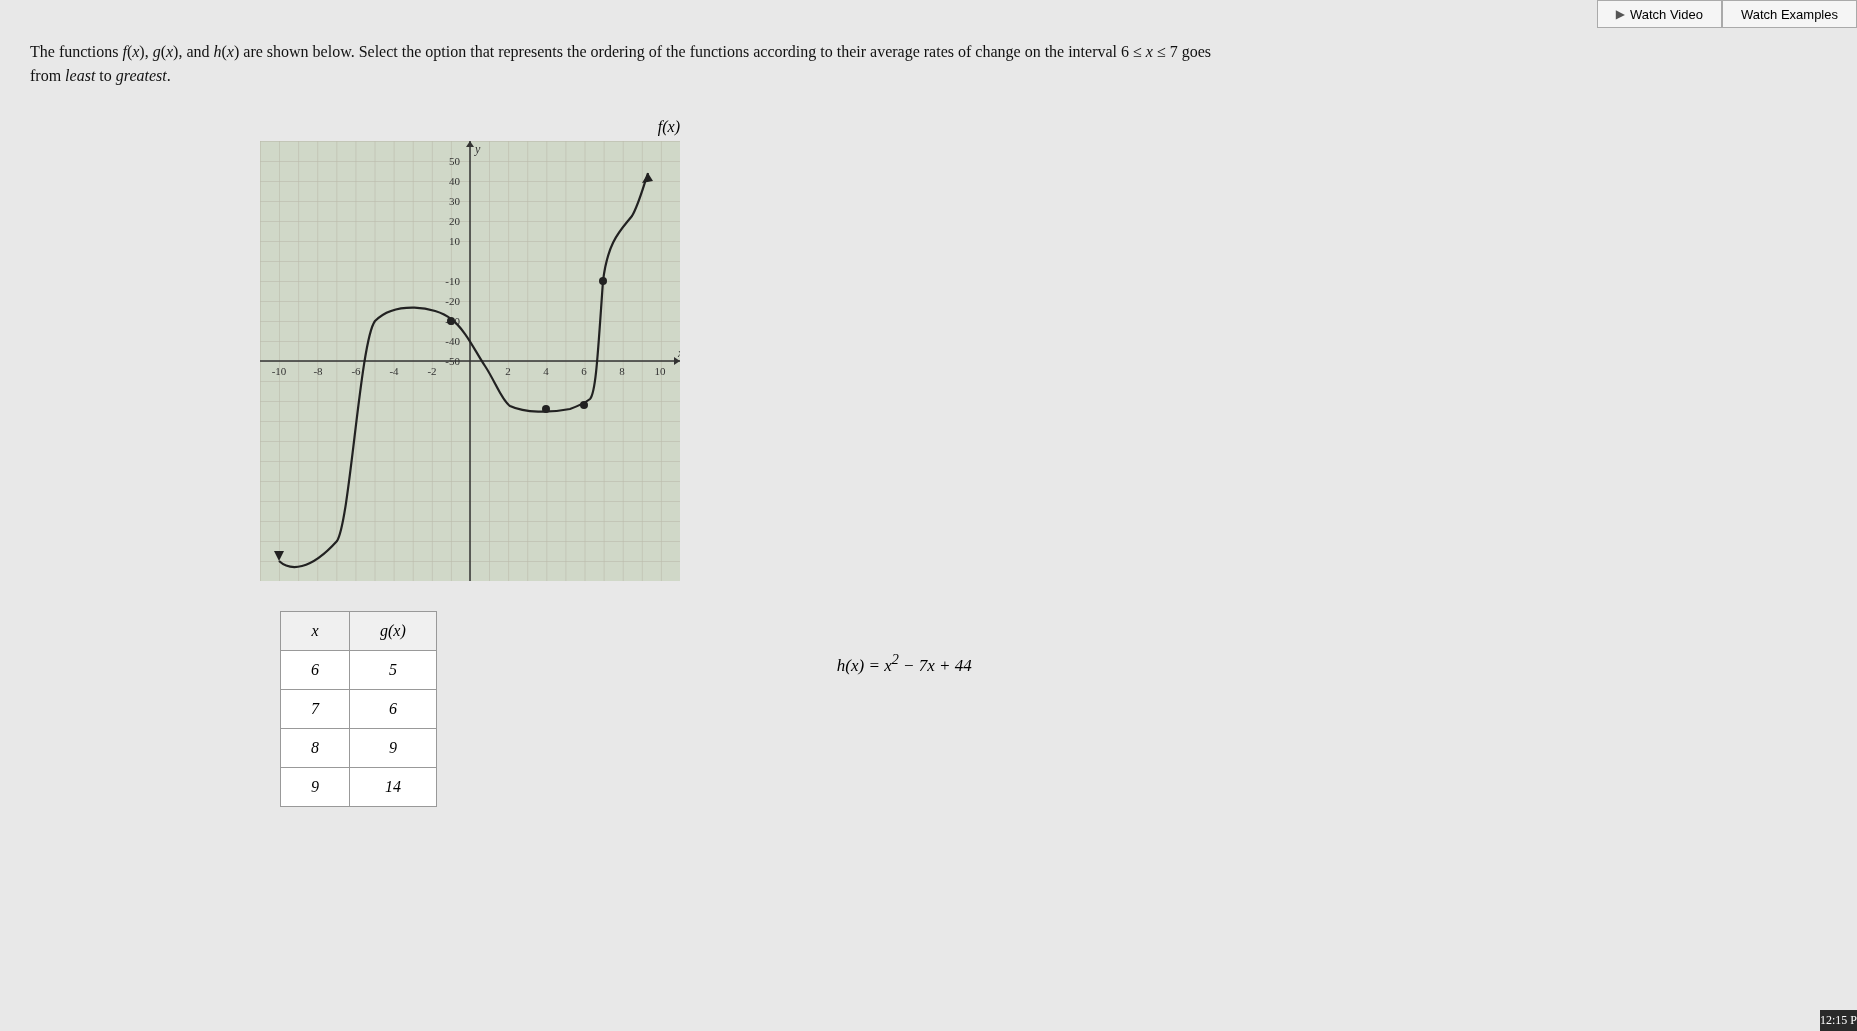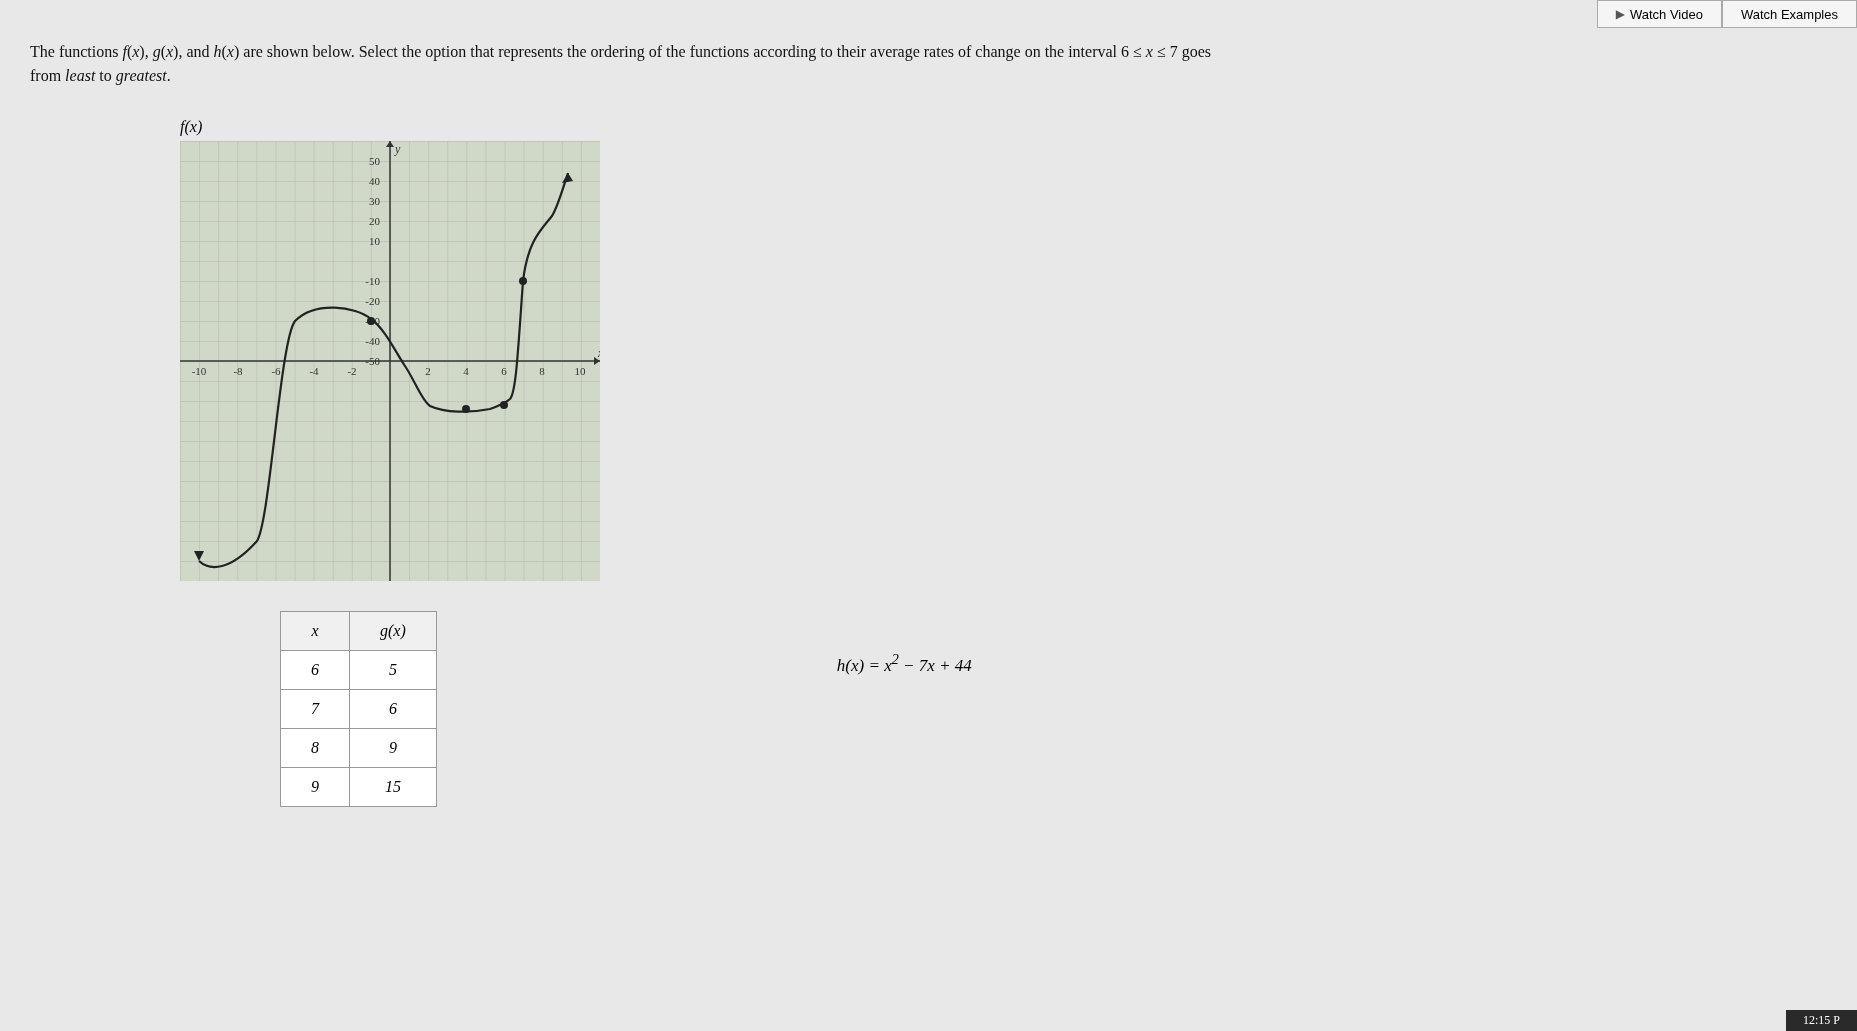--- a/index.html
+++ b/index.html
@@ -44,21 +44,21 @@
       max-width: 1400px;
       line-height: 1.5;
       margin-bottom: 30px;
     }
     .problem-text em {
       font-style: italic;
     }
     .graph-section {
       display: flex;
       flex-direction: column;
-      align-items: flex-start;
+      align-items: flex-end;
       margin-left: 150px;
       position: relative;
       width: 500px;
     }
     .graph-title {
       font-size: 16px;
       font-style: italic;
       margin-bottom: 5px;
     }
     .graph-container {
@@ -101,21 +101,21 @@
       margin-top: 40px;
       font-style: italic;
     }
     .status-bar {
       position: absolute;
       bottom: 0;
       right: 0;
       background: #2a2a2a;
       color: #fff;
       font-size: 12px;
-      padding: 3px 17px;
+      padding: 3px 0;
       display: flex;
       align-items: center;
       gap: 8px;
     }
   </style>
 </head>
 <body>
 
 <div class="top-bar">
   <button class="top-btn">
@@ -232,21 +232,21 @@
             <tr>
               <td>7</td>
               <td>6</td>
             </tr>
             <tr>
               <td>8</td>
               <td>9</td>
             </tr>
             <tr>
               <td>9</td>
-              <td>15</td>
+              <td>14</td>
             </tr>
           </tbody>
       </table>
     </div>
 
     <div class="hx-formula">
       <em>h</em>(<em>x</em>) = <em>x</em><sup>2</sup> − 7<em>x</em> + 44
     </div>
   </div>
 

